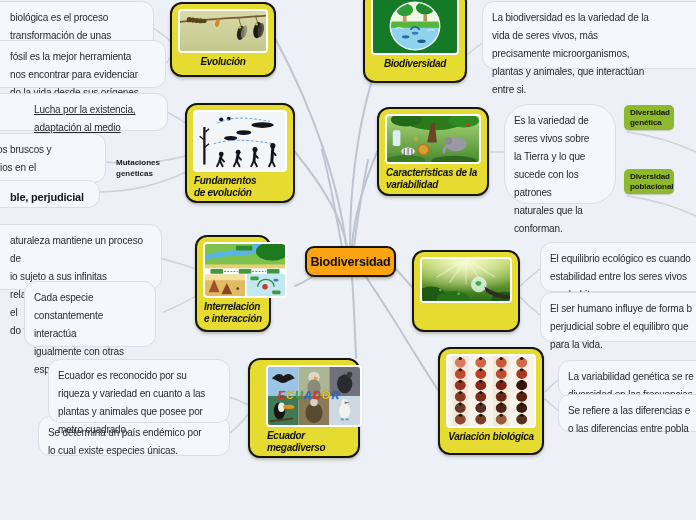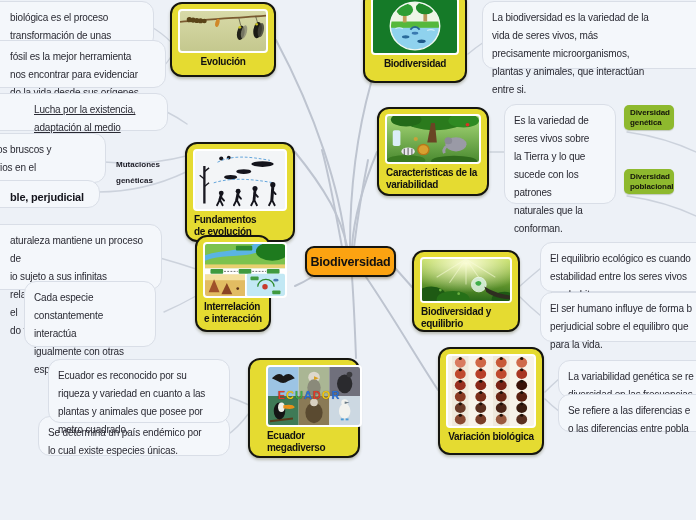--- a/index.html
+++ b/index.html
@@ -4,42 +4,42 @@
 <style>
   html,body{margin:0;padding:0;background:#edf1f7;}
   *{box-sizing:border-box;}
   .canvas{position:relative;width:696px;height:520px;overflow:hidden;background:#edf1f7;
           font-family:"Liberation Sans", sans-serif;color:#23232b;}
   svg{display:block;}
   #wires{position:absolute;left:0;top:0;z-index:0;pointer-events:none;}
 
   
   .topic{position:absolute;z-index:3;background:#e5db31;border:2px solid #15150f;border-radius:12px;
-         padding:5px 6px 4px;box-shadow:0 2px 3px rgba(70,70,25,.30);}
+         padding:5px 6px 4px;box-shadow:0 2px 3px rgba(70,70,25,.30);font-style:italic;}
   .topic .img{display:block;border:2px solid #fff;border-radius:4px;overflow:hidden;background:#fff;}
   .topic-label{font-weight:bold;font-size:10px;line-height:11.5px;letter-spacing:-0.3px;color:#111;
                white-space:pre-line;margin-top:3px;padding:0 1px;}
   .topic-label.center{text-align:center;}
 
   .central{position:absolute;z-index:4;background:#fca311;border:2px solid #15150f;border-radius:9px;
            display:flex;align-items:center;justify-content:center;
            font-weight:bold;font-size:12.5px;letter-spacing:-0.2px;color:#111;
            box-shadow:0 2px 3px rgba(70,50,10,.35);}
 
   
   .bubble{position:absolute;z-index:1;background:#f4f7fb;border:1px solid #d9dee7;border-radius:12px;
           padding:7px 9px;}
   .note{font-size:10px;line-height:18px;letter-spacing:-0.15px;color:#2a2a33;white-space:pre-line;}
   .note.bold{font-weight:bold;font-size:11px;letter-spacing:-0.2px;color:#14141c;}
 
   
   .tag{position:absolute;z-index:3;background:#8eb92e;border-radius:5px;padding:3px 6px;
        font-size:8px;font-weight:bold;line-height:9.5px;letter-spacing:-0.1px;color:#14140a;
        white-space:pre-line;box-shadow:0 1px 1px rgba(60,80,10,.25);}
-  .floating-label{position:absolute;z-index:2;font-size:8px;font-weight:bold;line-height:16px;
+  .floating-label{position:absolute;z-index:2;font-size:8px;font-weight:bold;line-height:11px;
        color:#1c1c26;white-space:pre-line;}
 
   .ecuador-overlay{position:absolute;left:0;right:0;top:24px;z-index:2;text-align:center;
        font-weight:bold;font-size:11px;letter-spacing:1px;}
   .img-wrap{position:relative;}
 </style>
 </head>
 <body>
 
 <div class="canvas">
@@ -109,21 +109,21 @@
 material genético.</div>
   </div>
 
   <div class="floating-label" style="left:116px;top:157px;">Mutaciones
 genéticas</div>
 
   <div class="bubble" style="left:-62px;top:180px;width:162px;height:28px;">
     <div class="note bold" style="margin-left:62px;">ble, perjudicial</div>
   </div>
 
-  <div class="bubble" style="left:504px;top:104px;width:112px;height:100px;">
+  <div class="bubble" style="left:504px;top:104px;width:112px;height:100px;border-radius:25px;">
     <div class="note">Es la variedad de
 seres vivos sobre
 la Tierra y lo que
 sucede con los
 patrones
 naturales que la
 conforman.</div>
   </div>
 
   <div class="bubble" style="left:-52px;top:224px;width:214px;height:66px;">
@@ -229,21 +229,21 @@
         <ellipse cx="52" cy="47" rx="4.5" ry="2" fill="#1f5a8a"></ellipse>
         <ellipse cx="45" cy="38" rx="3.5" ry="1.6" fill="#3a7ab0"></ellipse>
         <path d="M40,34 q5,-6 10,0" stroke="#26658f" stroke-width="2" fill="none"></path>
         <path d="M24,33 q4,-2 8,0 M58,35 q4,-2 8,0" stroke="#cfeefa" stroke-width="1.2" fill="none"></path>
       </g>
       <circle cx="45" cy="30" r="26.5" fill="none" stroke="#f0f8f0" stroke-width="1.5"></circle>
     </svg>
     <div class="topic-label center">Biodiversidad</div>
   </div>
 
-  <div class="topic" style="left:185px;top:103px;width:110px;height:100px;margin-top:39px;">
+  <div class="topic" style="left:185px;top:103px;width:110px;height:100px;">
     <svg class="img" width="94" height="62" viewBox="0 0 96 62" preserveAspectRatio="none">
       <rect width="96" height="62" fill="#f3f5f7"></rect>
       <path d="M10,16 V56" stroke="#1a1a22" stroke-width="2.5"></path>
       <path d="M10,22 l5,-4 M10,30 l-5,-4 M10,38 l5,-4" stroke="#1a1a22" stroke-width="1.5" fill="none"></path>
       <circle cx="28" cy="8" r="2.2" fill="#14141c"></circle>
         <circle cx="36" cy="7" r="2" fill="#14141c"></circle>
       <ellipse cx="72" cy="14" rx="12" ry="3" fill="#14141c"></ellipse>
       <ellipse cx="52" cy="22" rx="8" ry="2.6" fill="#14141c"></ellipse>
       <ellipse cx="38" cy="28" rx="7" ry="2.4" fill="#14141c"></ellipse>
       <path d="M24,12 C40,4 58,6 80,10" stroke="#5aa0d8" stroke-width="1" stroke-dasharray="3,2" fill="none"></path>
@@ -351,22 +351,20 @@
       <path d="M48,0 L30,26 M48,0 L48,28 M48,0 L66,26 M48,0 L16,20 M48,0 L80,20" stroke="#f8fcd8" stroke-width="1.2" opacity="0.55" fill="none"></path>
       <ellipse cx="10" cy="40" rx="16" ry="10" fill="#1e5a14"></ellipse>
       <ellipse cx="34" cy="44" rx="18" ry="9" fill="#267018"></ellipse>
       <ellipse cx="90" cy="44" rx="14" ry="8" fill="#1e5a14"></ellipse>
       <circle cx="20" cy="34" r="1.5" fill="#6ab040"></circle>
         <circle cx="40" cy="38" r="1.5" fill="#6ab040"></circle>
       <circle cx="62" cy="28" r="8" fill="#d8f0dc" opacity="0.9" stroke="#f0faf0" stroke-width="1"></circle>
       <path d="M58,26 q3,-3 6,-1 q2,2 -1,4 q-4,1 -5,-3 Z" fill="#3fae49"></path>
       <path d="M96,40 C84,38 74,34 68,30 L70,36 C78,42 88,44 96,44 Z" fill="#2e2e20"></path>
     </svg>
-    <div class="topic-label">Biodiversidad y
-equilibrio</div>
   </div>
 
   <div class="topic" style="left:248px;top:358px;width:112px;height:100px;padding-left:16px;">
     <div class="img-wrap">
       <svg class="img" width="96" height="62" viewBox="0 0 96 62" preserveAspectRatio="none">
         <rect x="0" y="0" width="32" height="31" fill="#9cc4e4"></rect>
         <path d="M4,12 q8,-8 12,-2 q6,-6 12,2 l-7,3 q-5,4 -11,0 Z" fill="#1a1a1a"></path>
         <rect x="32" y="0" width="32" height="31" fill="#aab694"></rect>
         <circle cx="48" cy="11" r="6" fill="#ddd8cc"></circle>
         <ellipse cx="48" cy="22" rx="7" ry="9" fill="#8a8a7a"></ellipse>

